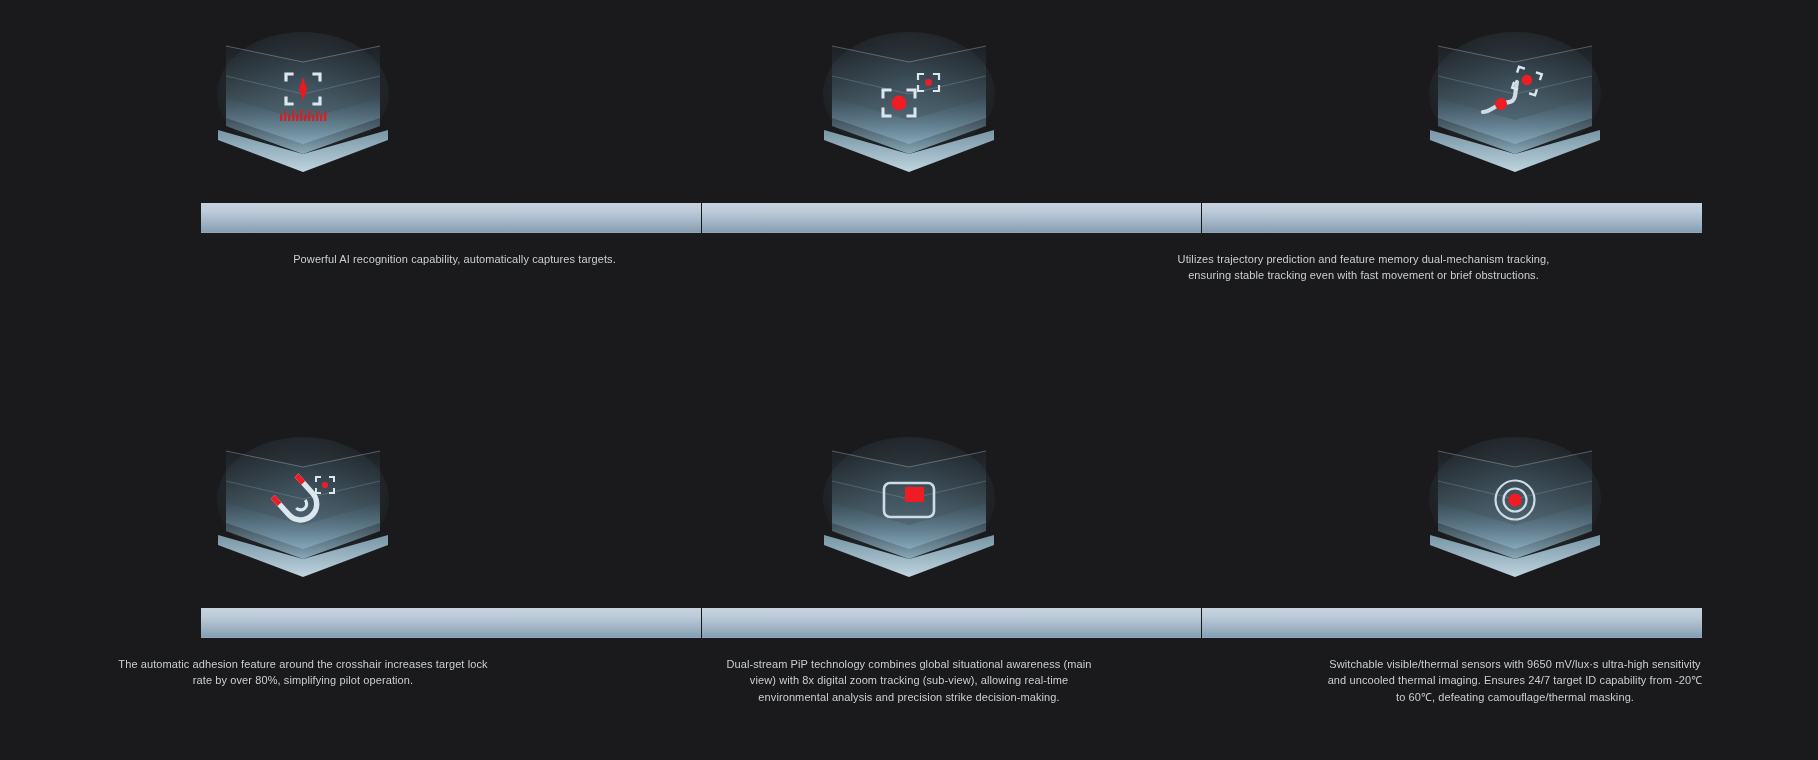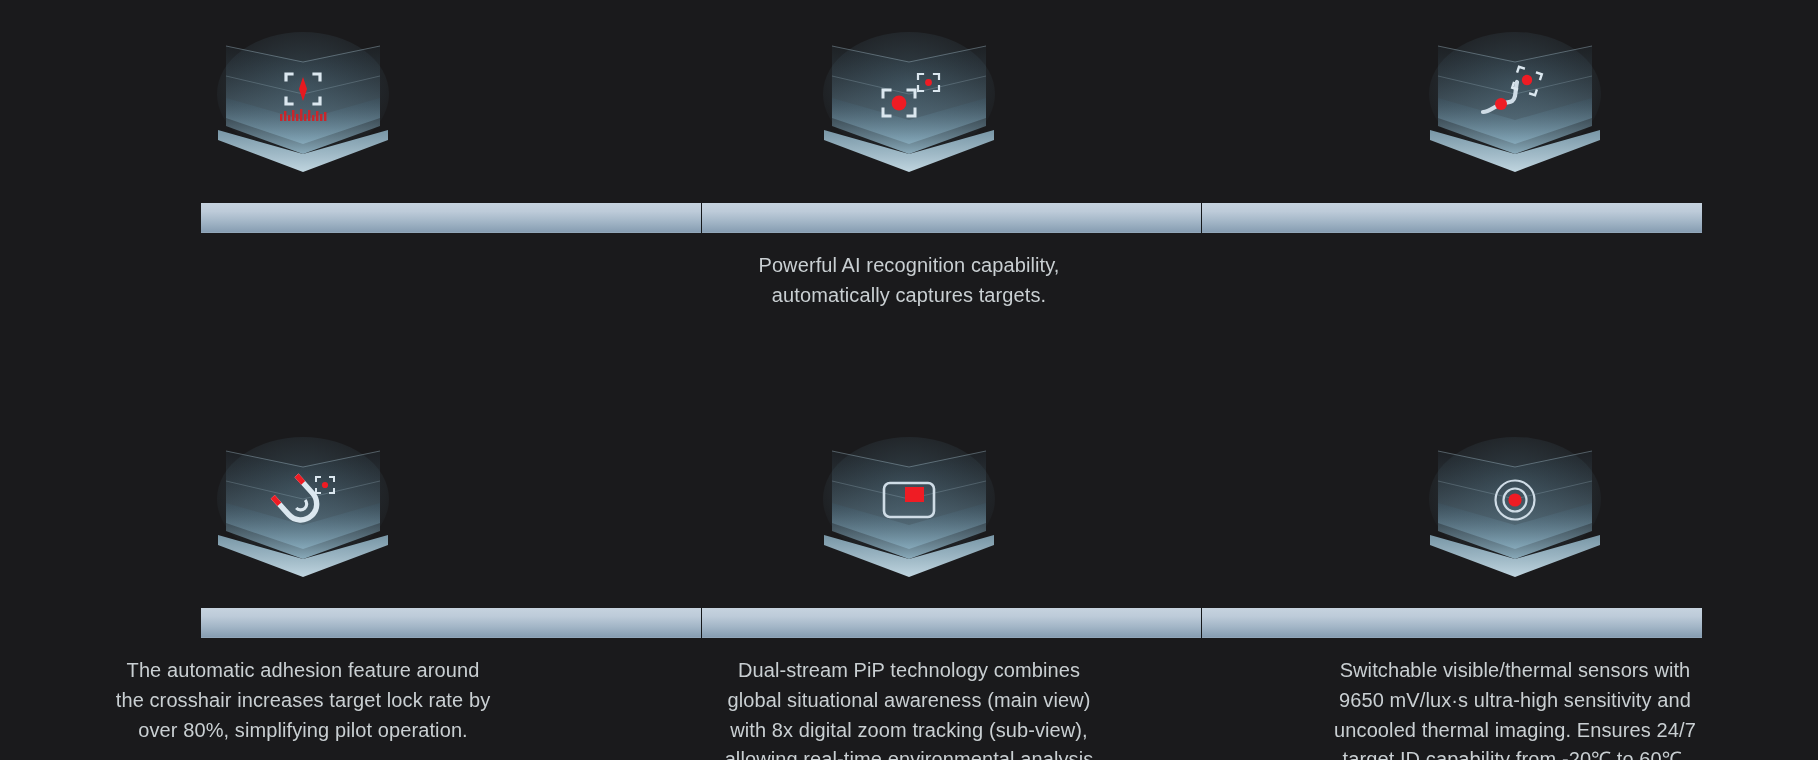--- a/index.html
+++ b/index.html
@@ -94,21 +94,21 @@
   }
   .cap-cell{
     flex:1 1 0;
     display:flex;
     justify-content:center;
   }
   .cap-text{
     width:384px;
     text-align:center;
     color:#c9cfd2;
-    font-size:20px;
+    font-size:11px;
     line-height:1.49;
     letter-spacing:.1px;
     font-family:"Liberation Sans", sans-serif;
   }
 </style>
 </head>
 <body>
 
 <div class="grid">
 
@@ -277,20 +277,23 @@
         <div class="bar-seg"></div>
         <div class="bar-seg"></div>
         <div class="bar-seg"></div>
       </div>
     </div>
 
     <div class="cap-band">
       <div class="cap-cell">
         <div class="cap-text">Powerful AI recognition capability, automatically captures targets.</div>
       </div>
+      <div class="cap-cell">
+        <div class="cap-text">Utilizes trajectory prediction and feature memory dual-mechanism tracking, ensuring stable tracking even with fast movement or brief obstructions.</div>
+      </div>
     </div>
   </div>
 
   <div class="row row-2">
 
     <div class="icon-band">
 
       <div class="icon-cell">
         <div class="art">
           <div class="ped">

